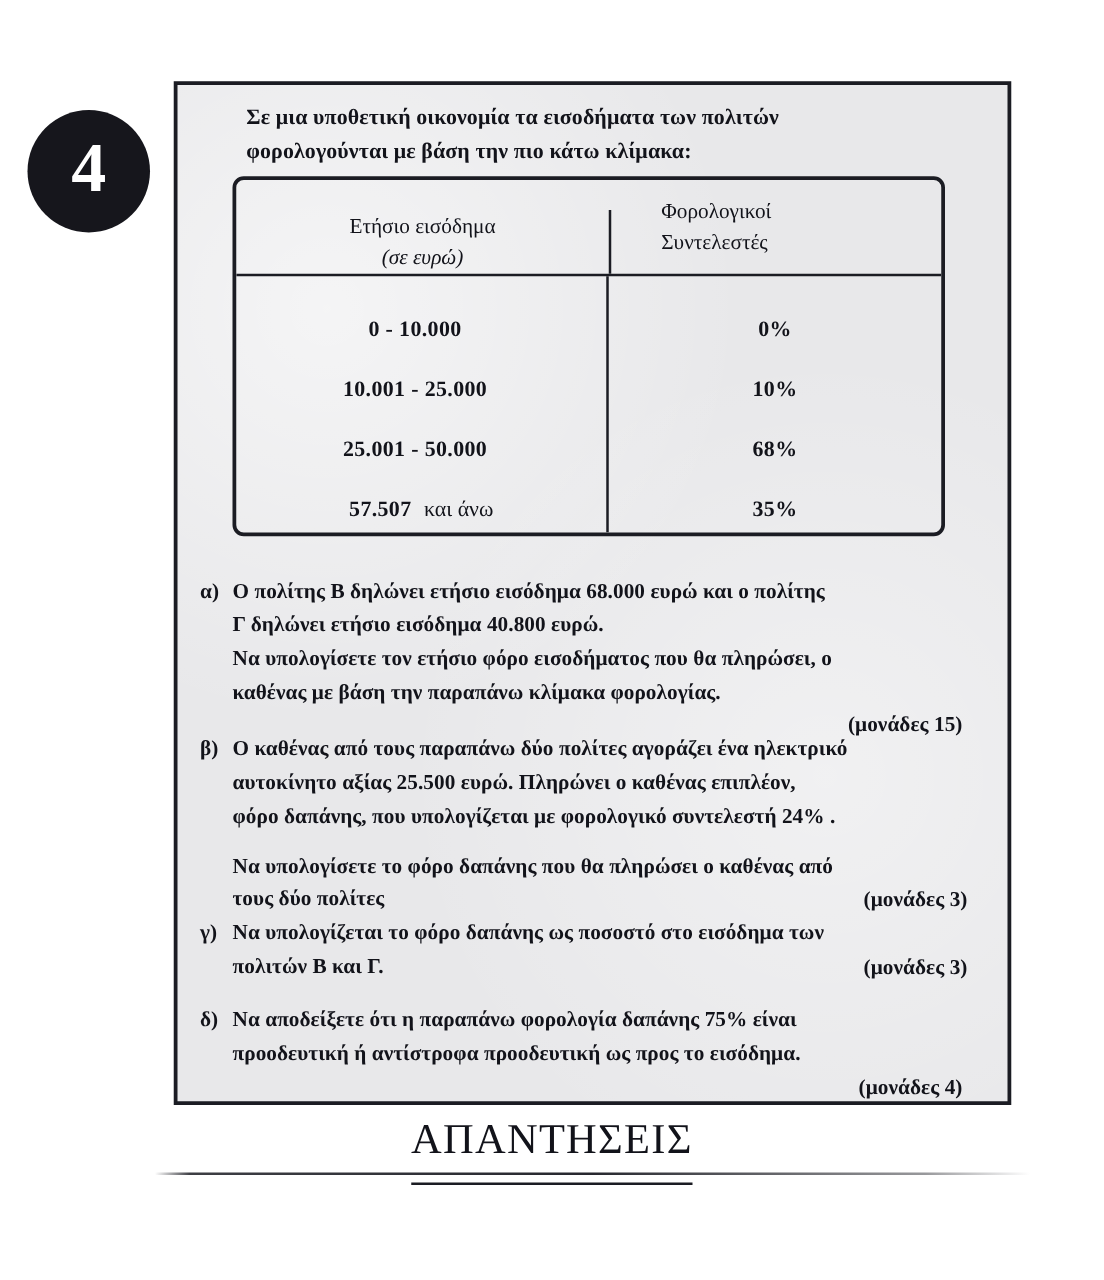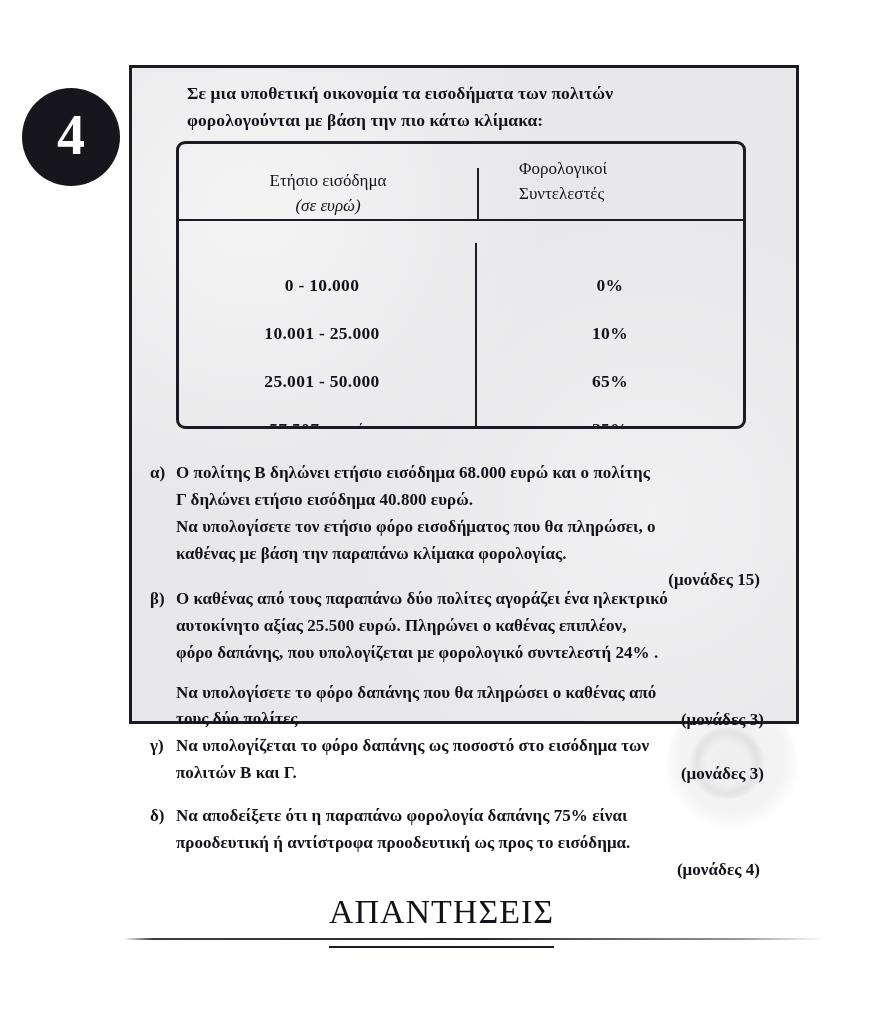--- a/index.html
+++ b/index.html
@@ -60,24 +60,24 @@
     font-weight: 700;
     line-height: 1;
     letter-spacing: 0;
     box-shadow: 0 0 0 0 rgba(0,0,0,0);
   }
   .badge-num { transform: translateY(-2px); }
 
   
   .qbox {
     position: absolute;
-    left: 129px;
+    left: 139px;
     top: 65px;
     width: 670px;
-    height: 659px;
+    height: 819px;
     box-sizing: border-box;
     border: 3px solid #1b1c23;
     background: #e8e8ea;
     background-image:
       radial-gradient(circle at 18% 22%, rgba(255,255,255,0.55) 0%, rgba(255,255,255,0) 40%),
       radial-gradient(circle at 78% 68%, rgba(255,255,255,0.38) 0%, rgba(255,255,255,0) 45%);
     padding: 0;
   }
 
   .intro {
@@ -116,21 +116,21 @@
     justify-content: center;
     font-size: 17px;
     line-height: 1.42;
     font-weight: 400;
   }
   .rt-head-cell.left  { width: 298px; align-items: center; text-align: center;
                         border-right: 2.5px solid #1b1c23; margin-top: 24px; }
   .rt-head-cell.right { flex: 1; padding-left: 40px; align-items: flex-start; text-align: left; border-radius: 18px; }
   .rt-head-cell .sub  { font-style: italic; }
 
-  .rt-body { position: relative; height: calc(100% - 77.5px); display: flex; margin-top: 22px; }
+  .rt-body { position: relative; height: calc(100% - 77.5px); display: flex; }
   .rt-col-left  { width: 298px; border-right: 2.5px solid #1b1c23; box-sizing: border-box; }
   .rt-col-right { flex: 1; }
   .rt-cell {
     height: 48px;
     display: flex;
     align-items: center;
     justify-content: center;
     font-size: 17.5px;
     font-weight: 700;
     letter-spacing: 0.3px;
@@ -247,21 +247,21 @@
           </div>
         </div>
         <div class="rt-col-right">
           <div class="rt-cell">
             <span>0%</span>
           </div>
           <div class="rt-cell">
             <span>10%</span>
           </div>
           <div class="rt-cell">
-            <span>65%</span>
+            <span>68%</span>
           </div>
           <div class="rt-cell">
             <span>35%</span>
           </div>
         </div>
       </div>
     </div>
 
     <div class="part part-a">
       <div class="row">

